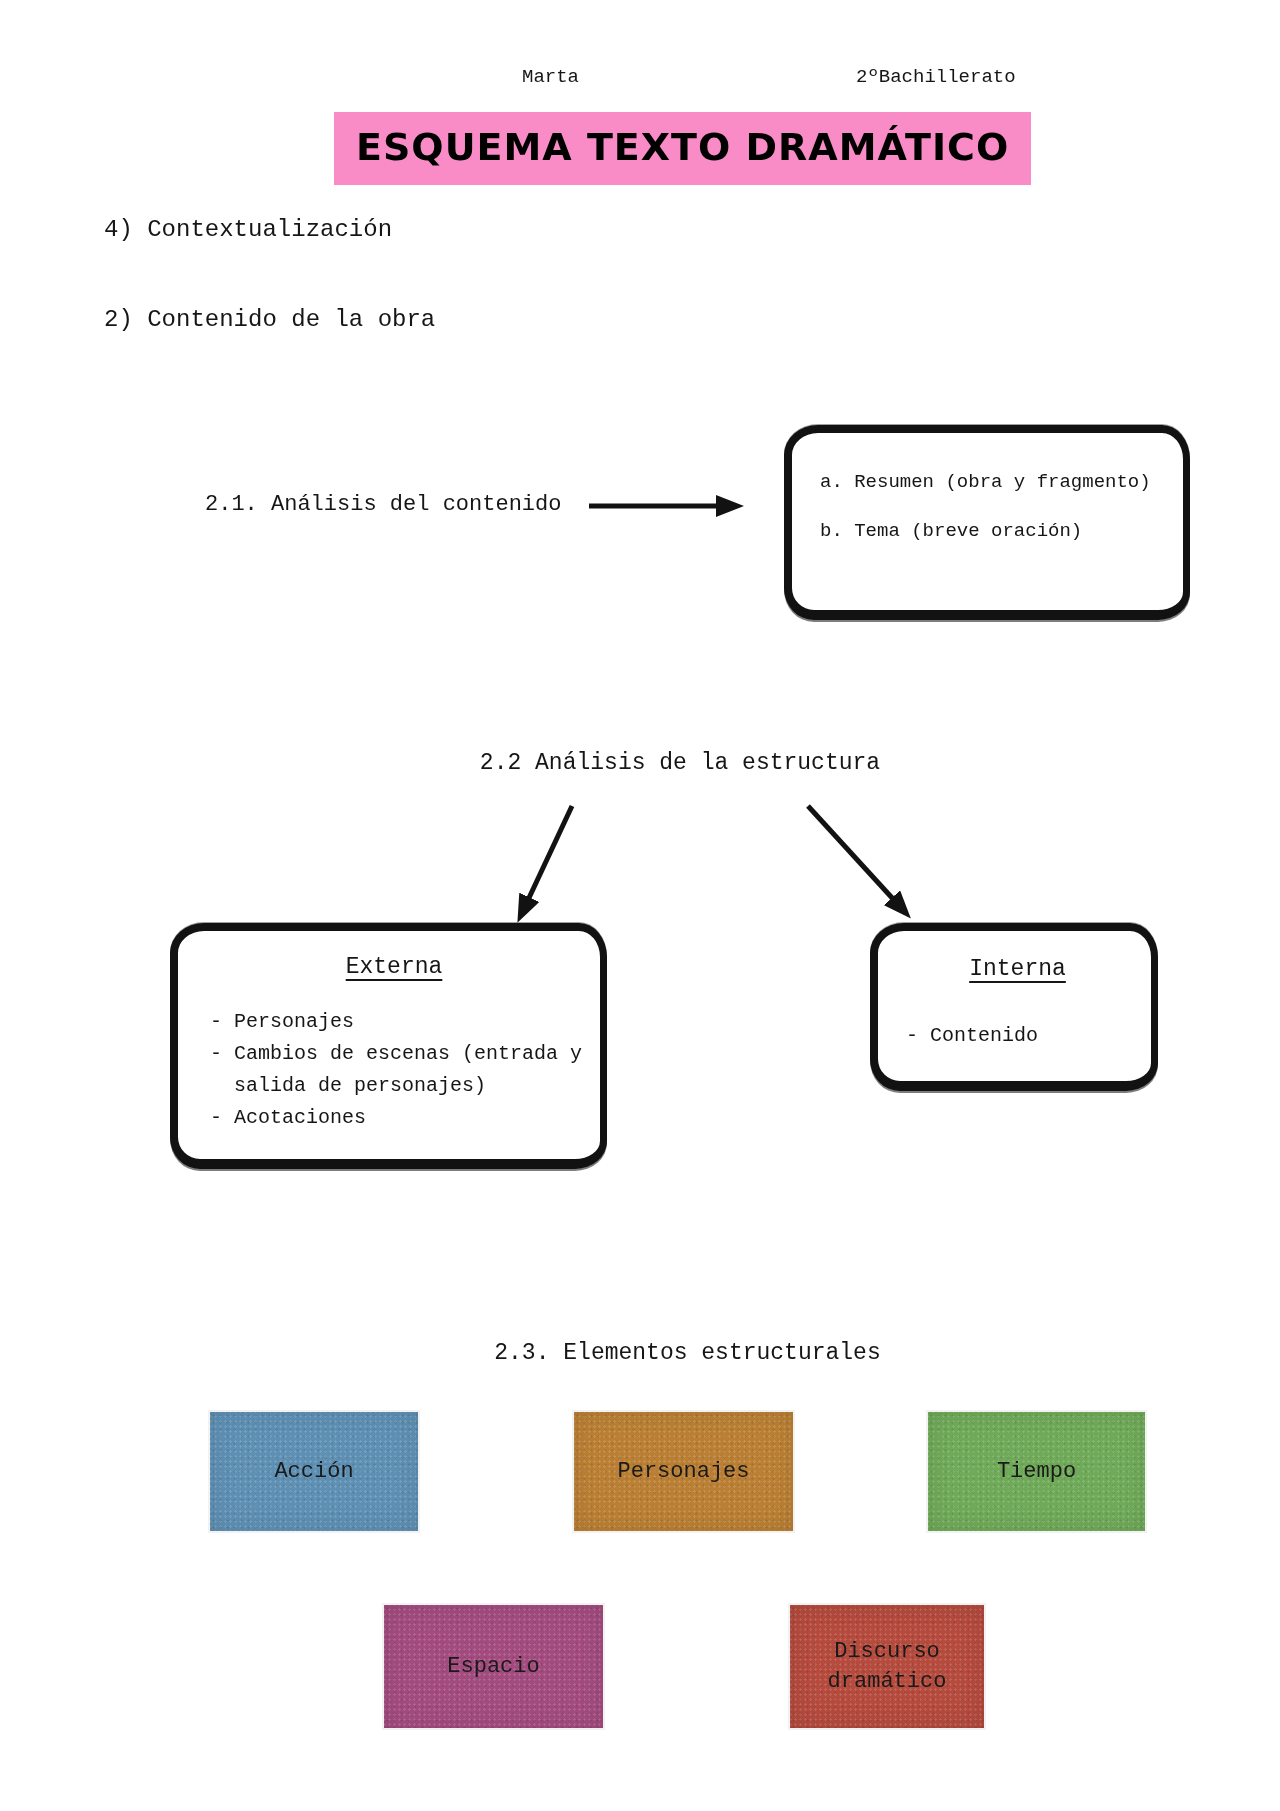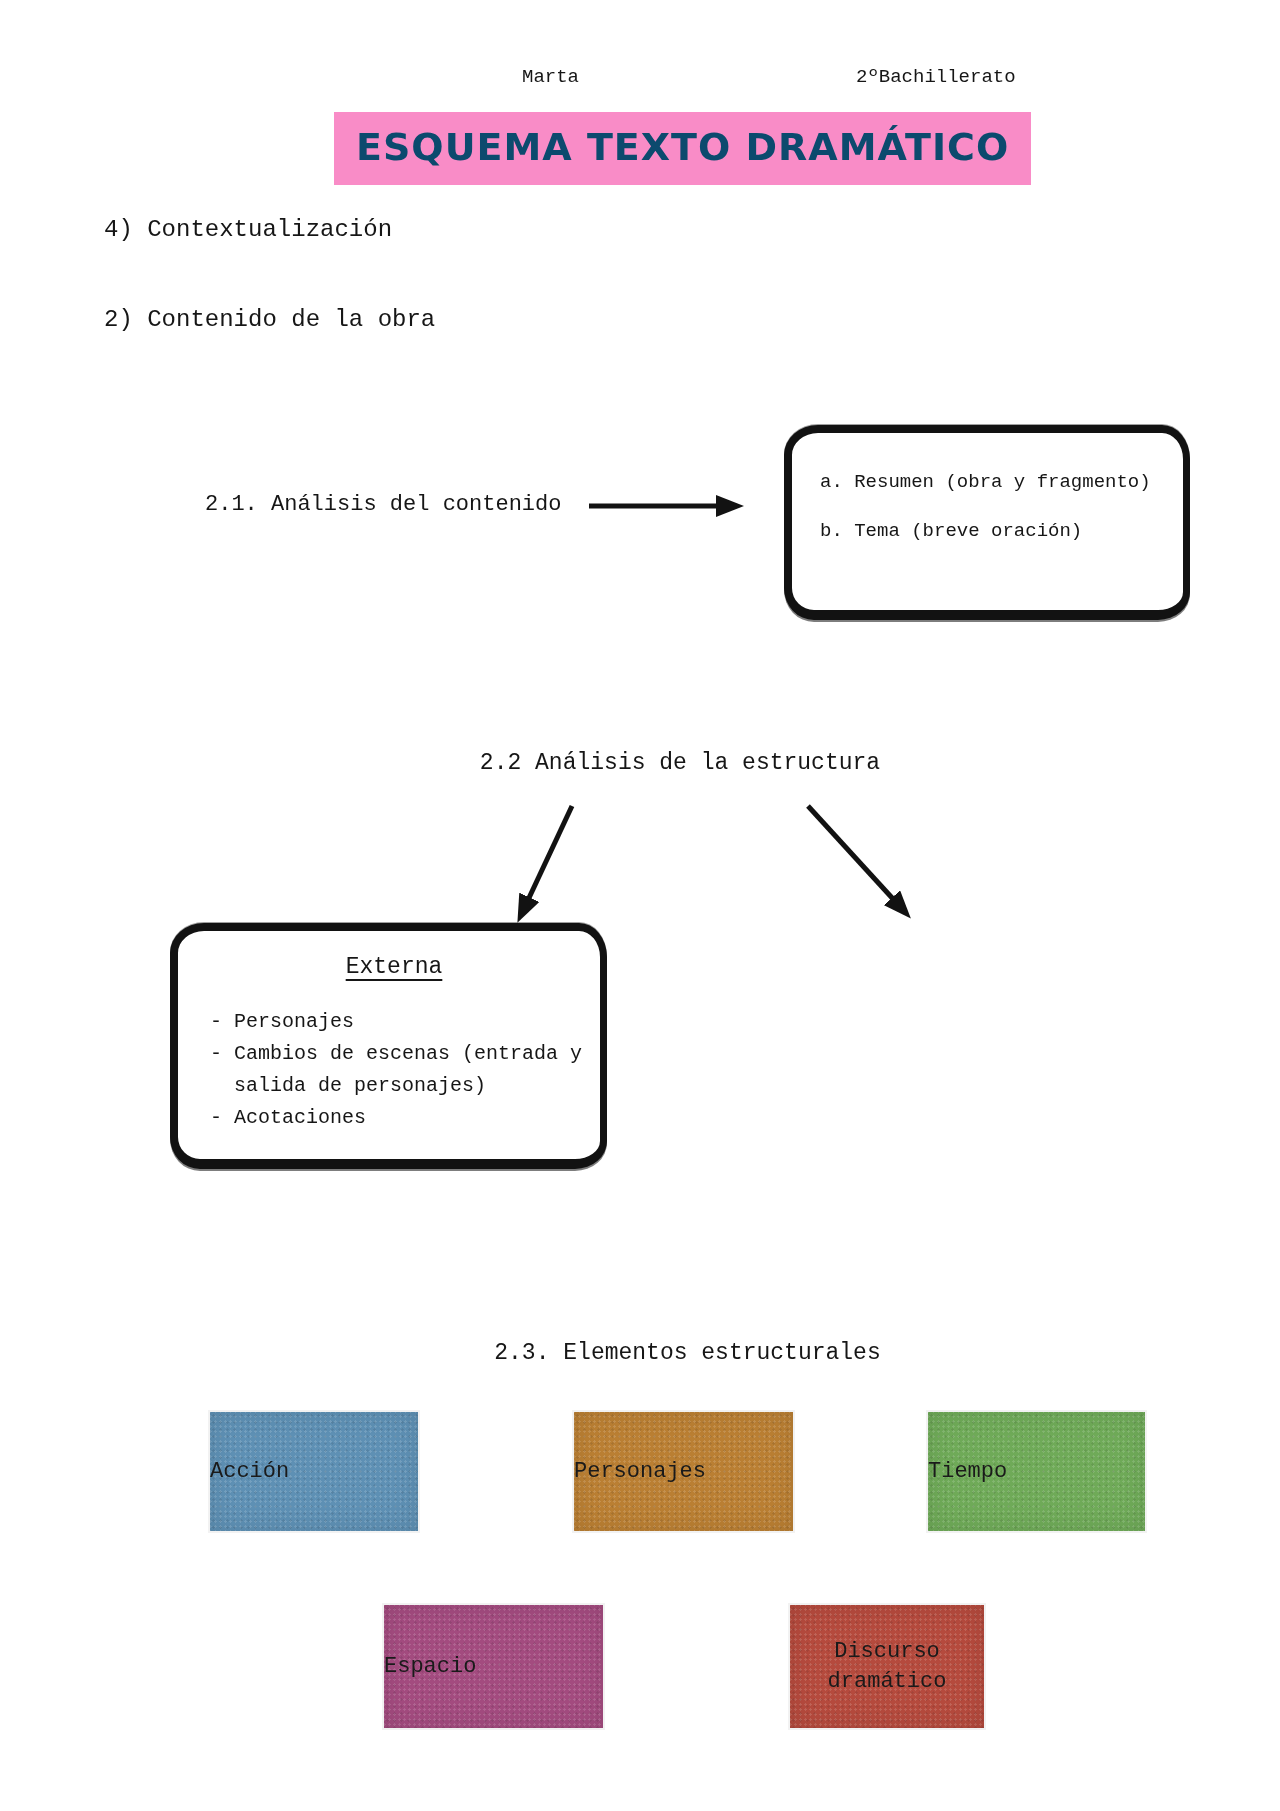--- a/index.html
+++ b/index.html
@@ -16,21 +16,21 @@
   
   .header-name   { position: absolute; left: 522px; top: 66px;  font-size: 19px; }
   .header-grade  { position: absolute; left: 856px; top: 66px;  font-size: 19px; }
 
   
   .title {
     position: absolute; left: 334px; top: 112px; margin: 0;
     padding: 12px 22px 15px 22px;
     font-family: "DejaVu Sans", sans-serif;
     font-weight: bold; font-size: 38px; line-height: 46px; letter-spacing: 1px;
-    color: #0c4a6e;
+    color: #000000;
   }
 
   
   .sec { position: absolute; font-size: 24px; }
   .s1  { left: 104px; top: 216px; }
   .s2  { left: 104px; top: 306px; }
   .sub { position: absolute; font-size: 22px; }
   .s21 { left: 205px; top: 492px; }
   .s22 { left: 400px; top: 750px;  width: 560px; text-align: center; font-size: 23px; }
   .s23 { left: 400px; top: 1340px; width: 575px; text-align: center; font-size: 23px; }
@@ -63,21 +63,21 @@
   .bullets {
     list-style: none; margin: 26px 0 0 0; padding: 0 0 0 6px;
     font-size: 20px; line-height: 32px;
   }
   .bullets li { padding-left: 24px; text-indent: -24px; }
   .bullets li::before { content: "- "; }
   .interna-box .bullets { margin-top: 38px; }
 
   
   .card {
-    position: absolute; display: flex; align-items: center; justify-content: flex-start;
+    position: absolute; display: flex; align-items: center; justify-content: center;
     text-align: center; font-size: 22px; line-height: 1.35; color: #1a1a1a;
     box-shadow: 0 0 0 2px rgba(0,0,0,0.05), inset 0 0 26px rgba(0,0,0,0.10);
     background-image:
       radial-gradient(rgba(25,25,25,0.10) 1.2px, transparent 1.4px),
       radial-gradient(rgba(255,255,255,0.14) 1px, transparent 1.2px);
     background-size: 7px 7px, 5px 5px;
     background-position: 0 0, 3px 2px;
   }
   .card-accion     { left: 210px; top: 1412px; width: 208px; height: 119px; }
   .card-personajes { left: 574px; top: 1412px; width: 219px; height: 119px; }
@@ -136,20 +136,26 @@
 
   <div class="sketch-box externa-box">
     <div class="box-title">Externa</div>
     <ul class="bullets">
       <li>Personajes</li>
       <li>Cambios de escenas (entrada y salida de personajes)</li>
       <li>Acotaciones</li>
     </ul>
   </div>
 
+  <div class="sketch-box interna-box">
+    <div class="box-title">Interna</div>
+    <ul class="bullets">
+      <li>Contenido</li>
+    </ul>
+  </div>
 
   <div class="sub s23">2.3. Elementos estructurales</div>
 
   <div class="card card-accion" style="background-color: rgb(94, 144, 180);">
     <span>Acción</span>
   </div>
   <div class="card card-personajes" style="background-color: rgb(186, 127, 51);">
     <span>Personajes</span>
   </div>
   <div class="card card-tiempo" style="background-color: rgb(111, 170, 88);">

